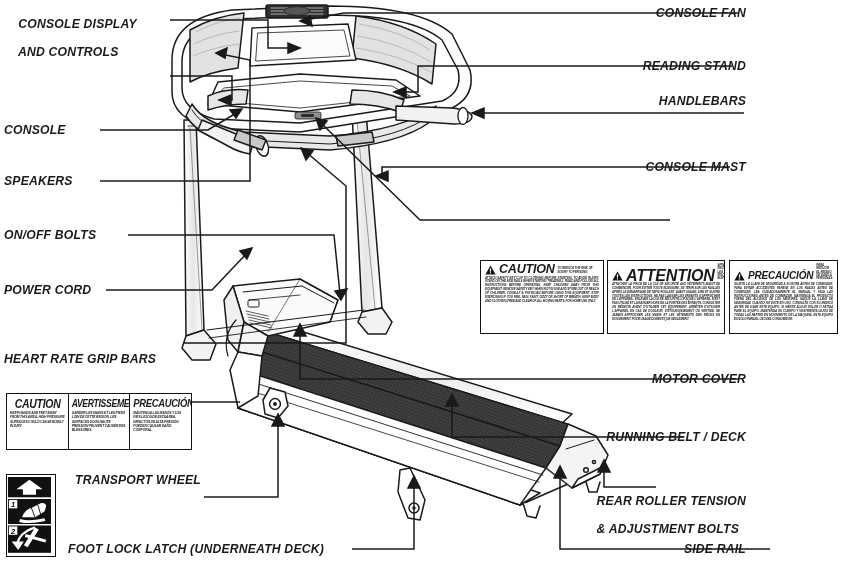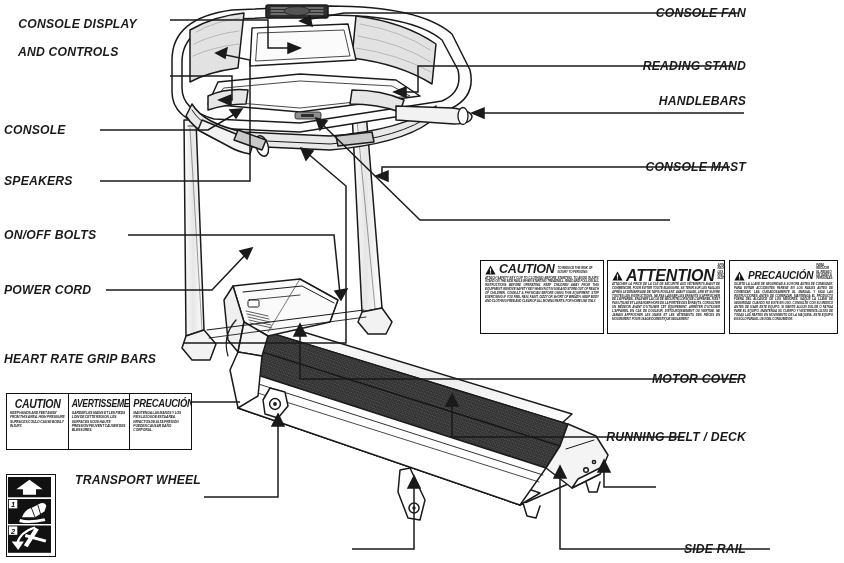--- a/index.html
+++ b/index.html
@@ -287,27 +287,32 @@
   <div class="lbl" style="left:4px;top:3px;">
     <span>CONSOLE DISPLAY</span><br>
     <span>AND CONTROLS</span>
   </div>
   <div class="lbl" style="left:4px;top:123px;">CONSOLE</div>
   <div class="lbl" style="left:4px;top:174px;">SPEAKERS</div>
   <div class="lbl" style="left:4px;top:228px;">ON/OFF BOLTS</div>
   <div class="lbl" style="left:4px;top:283px;">POWER CORD</div>
   <div class="lbl" style="left:4px;top:352px;">HEART RATE GRIP BARS</div>
   <div class="lbl" style="left:75px;top:473px;">TRANSPORT WHEEL</div>
+  <div class="lbl" style="left:68px;top:542px;">FOOT LOCK LATCH (UNDERNEATH DECK)</div>
 
   <div class="lbl r" style="right:4px;top:6px;">CONSOLE FAN</div>
   <div class="lbl r" style="right:4px;top:59px;">READING STAND</div>
   <div class="lbl r" style="right:4px;top:94px;">HANDLEBARS</div>
   <div class="lbl r" style="right:4px;top:160px;">CONSOLE MAST</div>
   <div class="lbl r" style="right:4px;top:372px;">MOTOR COVER</div>
   <div class="lbl r" style="right:4px;top:430px;">RUNNING BELT / DECK</div>
+  <div class="lbl r" style="right:4px;top:480px;">
+    <span>REAR ROLLER TENSION</span><br>
+    <span>&amp; ADJUSTMENT BOLTS</span>
+  </div>
   <div class="lbl r" style="right:4px;top:542px;">SIDE RAIL</div>
 
   <div id="deckLabel">
     <div class="cell c1">
       <div class="hd">CAUTION</div>
       <div class="bd">KEEP HANDS AND FEET AWAY FROM THIS AREA. HIGH PRESSURE SURFACES COULD CAUSE BODILY INJURY.</div>
     </div>
     <div class="cell c2">
       <div class="hd">AVERTISSEMENT</div>
       <div class="bd">GARDER LES MAINS ET LES PIEDS LOIN DE CETTE REGION. LES SURFACES SOUS HAUTE PRESSION PEUVENT CAUSER DES BLESSURES.</div>

